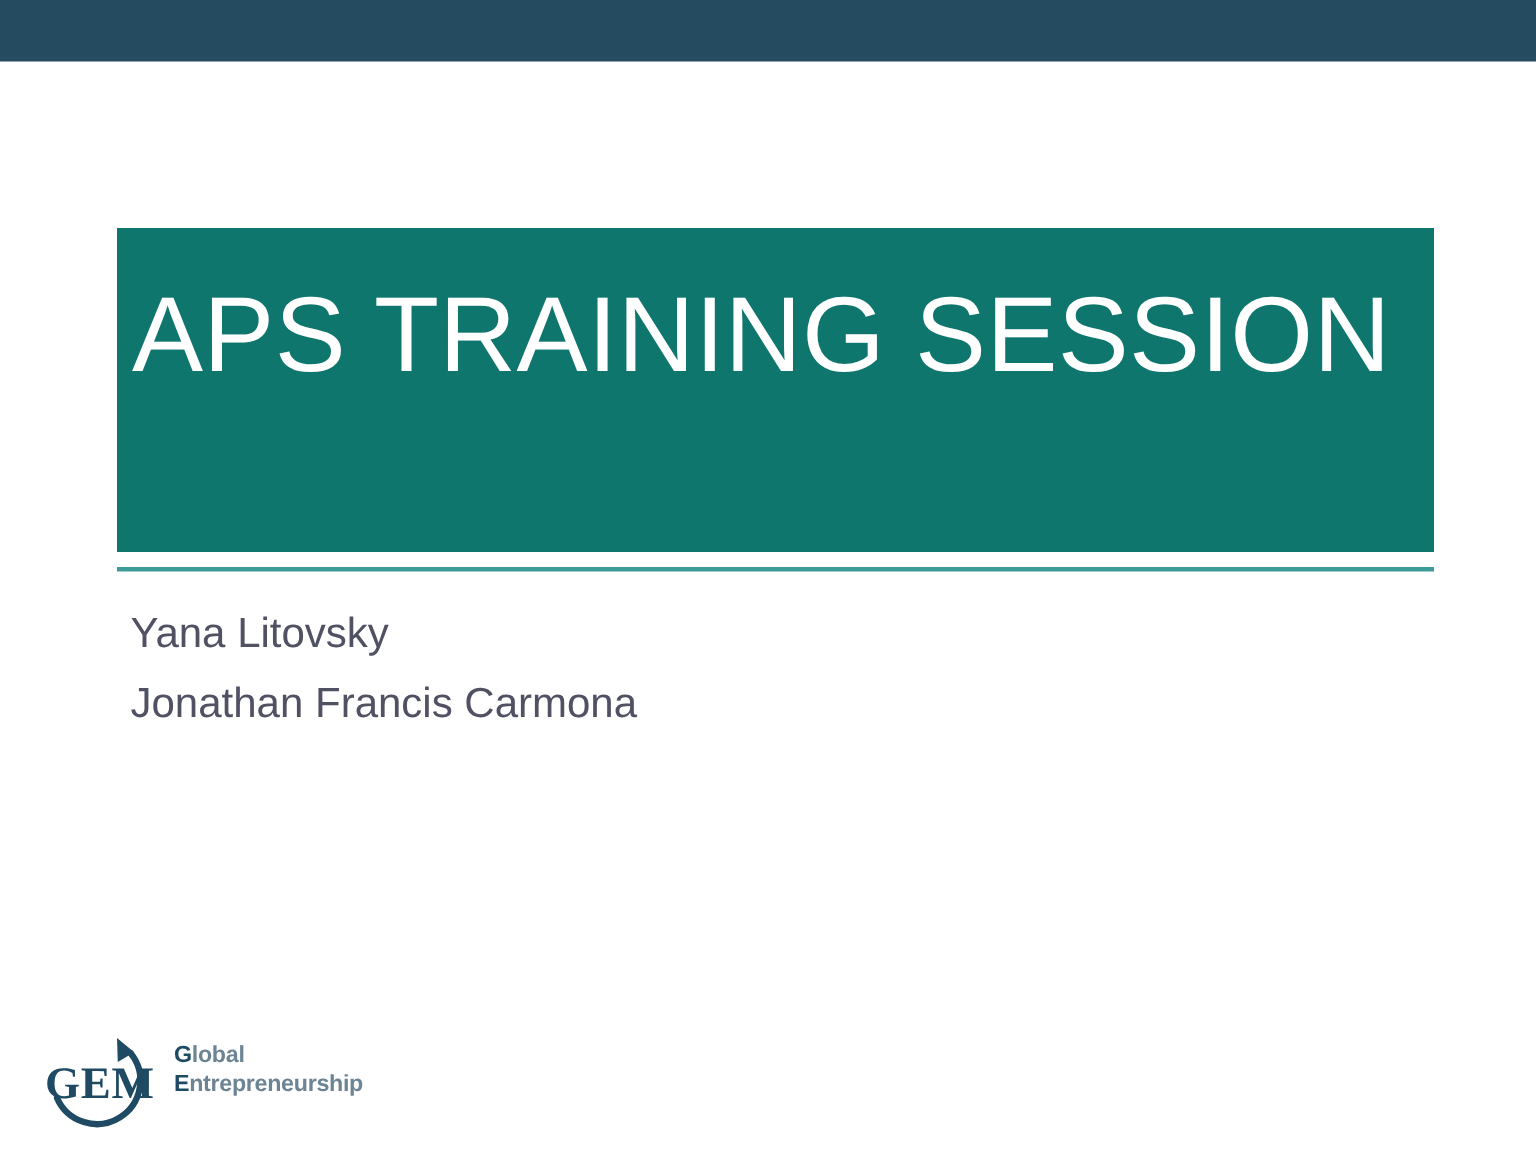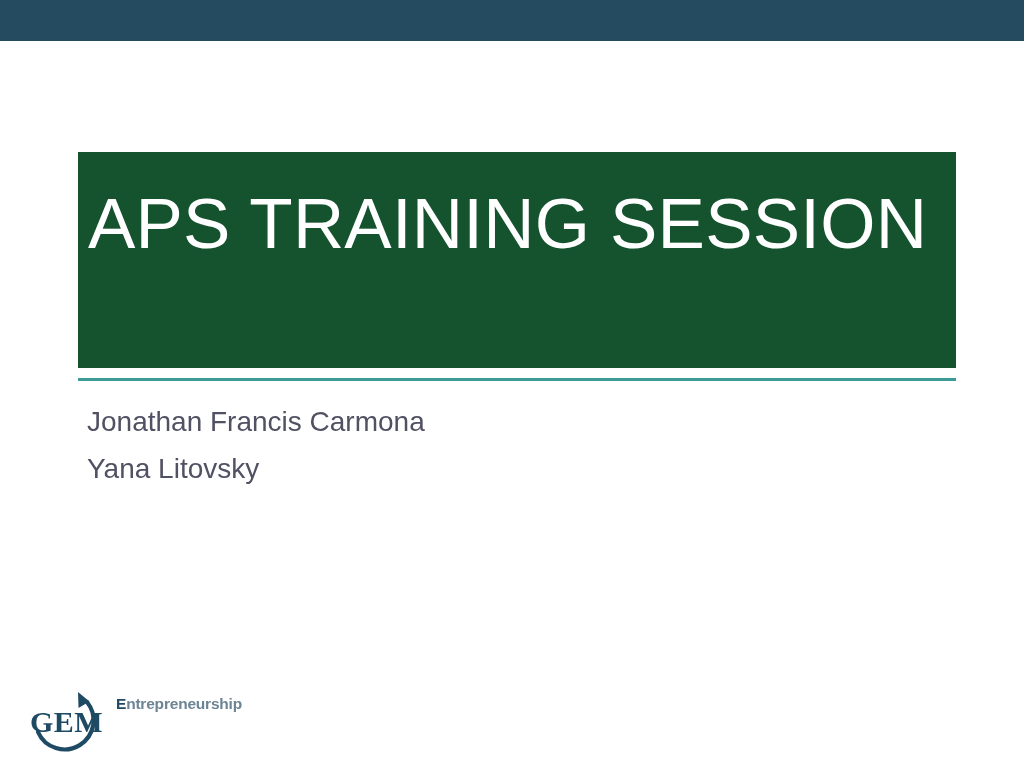--- a/index.html
+++ b/index.html
@@ -26,21 +26,21 @@
     background: #254b61;
   }
 
   
   .title-box {
     position: absolute;
     left: 78px;
     top: 152px;
     width: 878px;
     height: 216px;
-    background: #14532d;
+    background: #0f766e;
     box-sizing: border-box;
   }
   .title-text {
     position: absolute;
     left: 10px;
     top: 28px;
     width: 860px;
     color: #ffffff;
     font-size: 71px;
     line-height: 88px;
@@ -113,29 +113,30 @@
 
 <div class="top-bar"></div>
 
 <div class="title-box">
   <div class="title-text">APS Training Session</div>
 </div>
 
 <div class="title-rule"></div>
 
 <div class="subtitle-block">
+  <div class="subtitle-line">Yana Litovsky</div>
   <div class="subtitle-line">Jonathan Francis Carmona</div>
-  <div class="subtitle-line">Yana Litovsky</div>
 </div>
 
 <div class="logo">
   <div class="logo-mark">
     <svg width="80" height="74" viewBox="0 0 80 74" xmlns="http://www.w3.org/2000/svg">
 
       <path d="M 59 14 A 29 29 0 1 1 10 44" fill="none" stroke="#1f4a63" stroke-width="4.2" stroke-linecap="round"></path>
       <path d="M 50 4 L 61.5 13.5 L 50.5 20 Z" fill="#1f4a63"></path>
       <text x="2" y="44" font-family="'Liberation Serif', serif" font-size="30" font-weight="bold" fill="#1f4a63" letter-spacing="0.5">GEM</text>
     </svg>
   </div>
   <div class="logo-words">
+    <div class="logo-word"><span class="cap">G</span><span>lobal</span></div>
     <div class="logo-word"><span class="cap">E</span><span>ntrepreneurship</span></div>
   </div>
 </div>
 
 </body></html>

